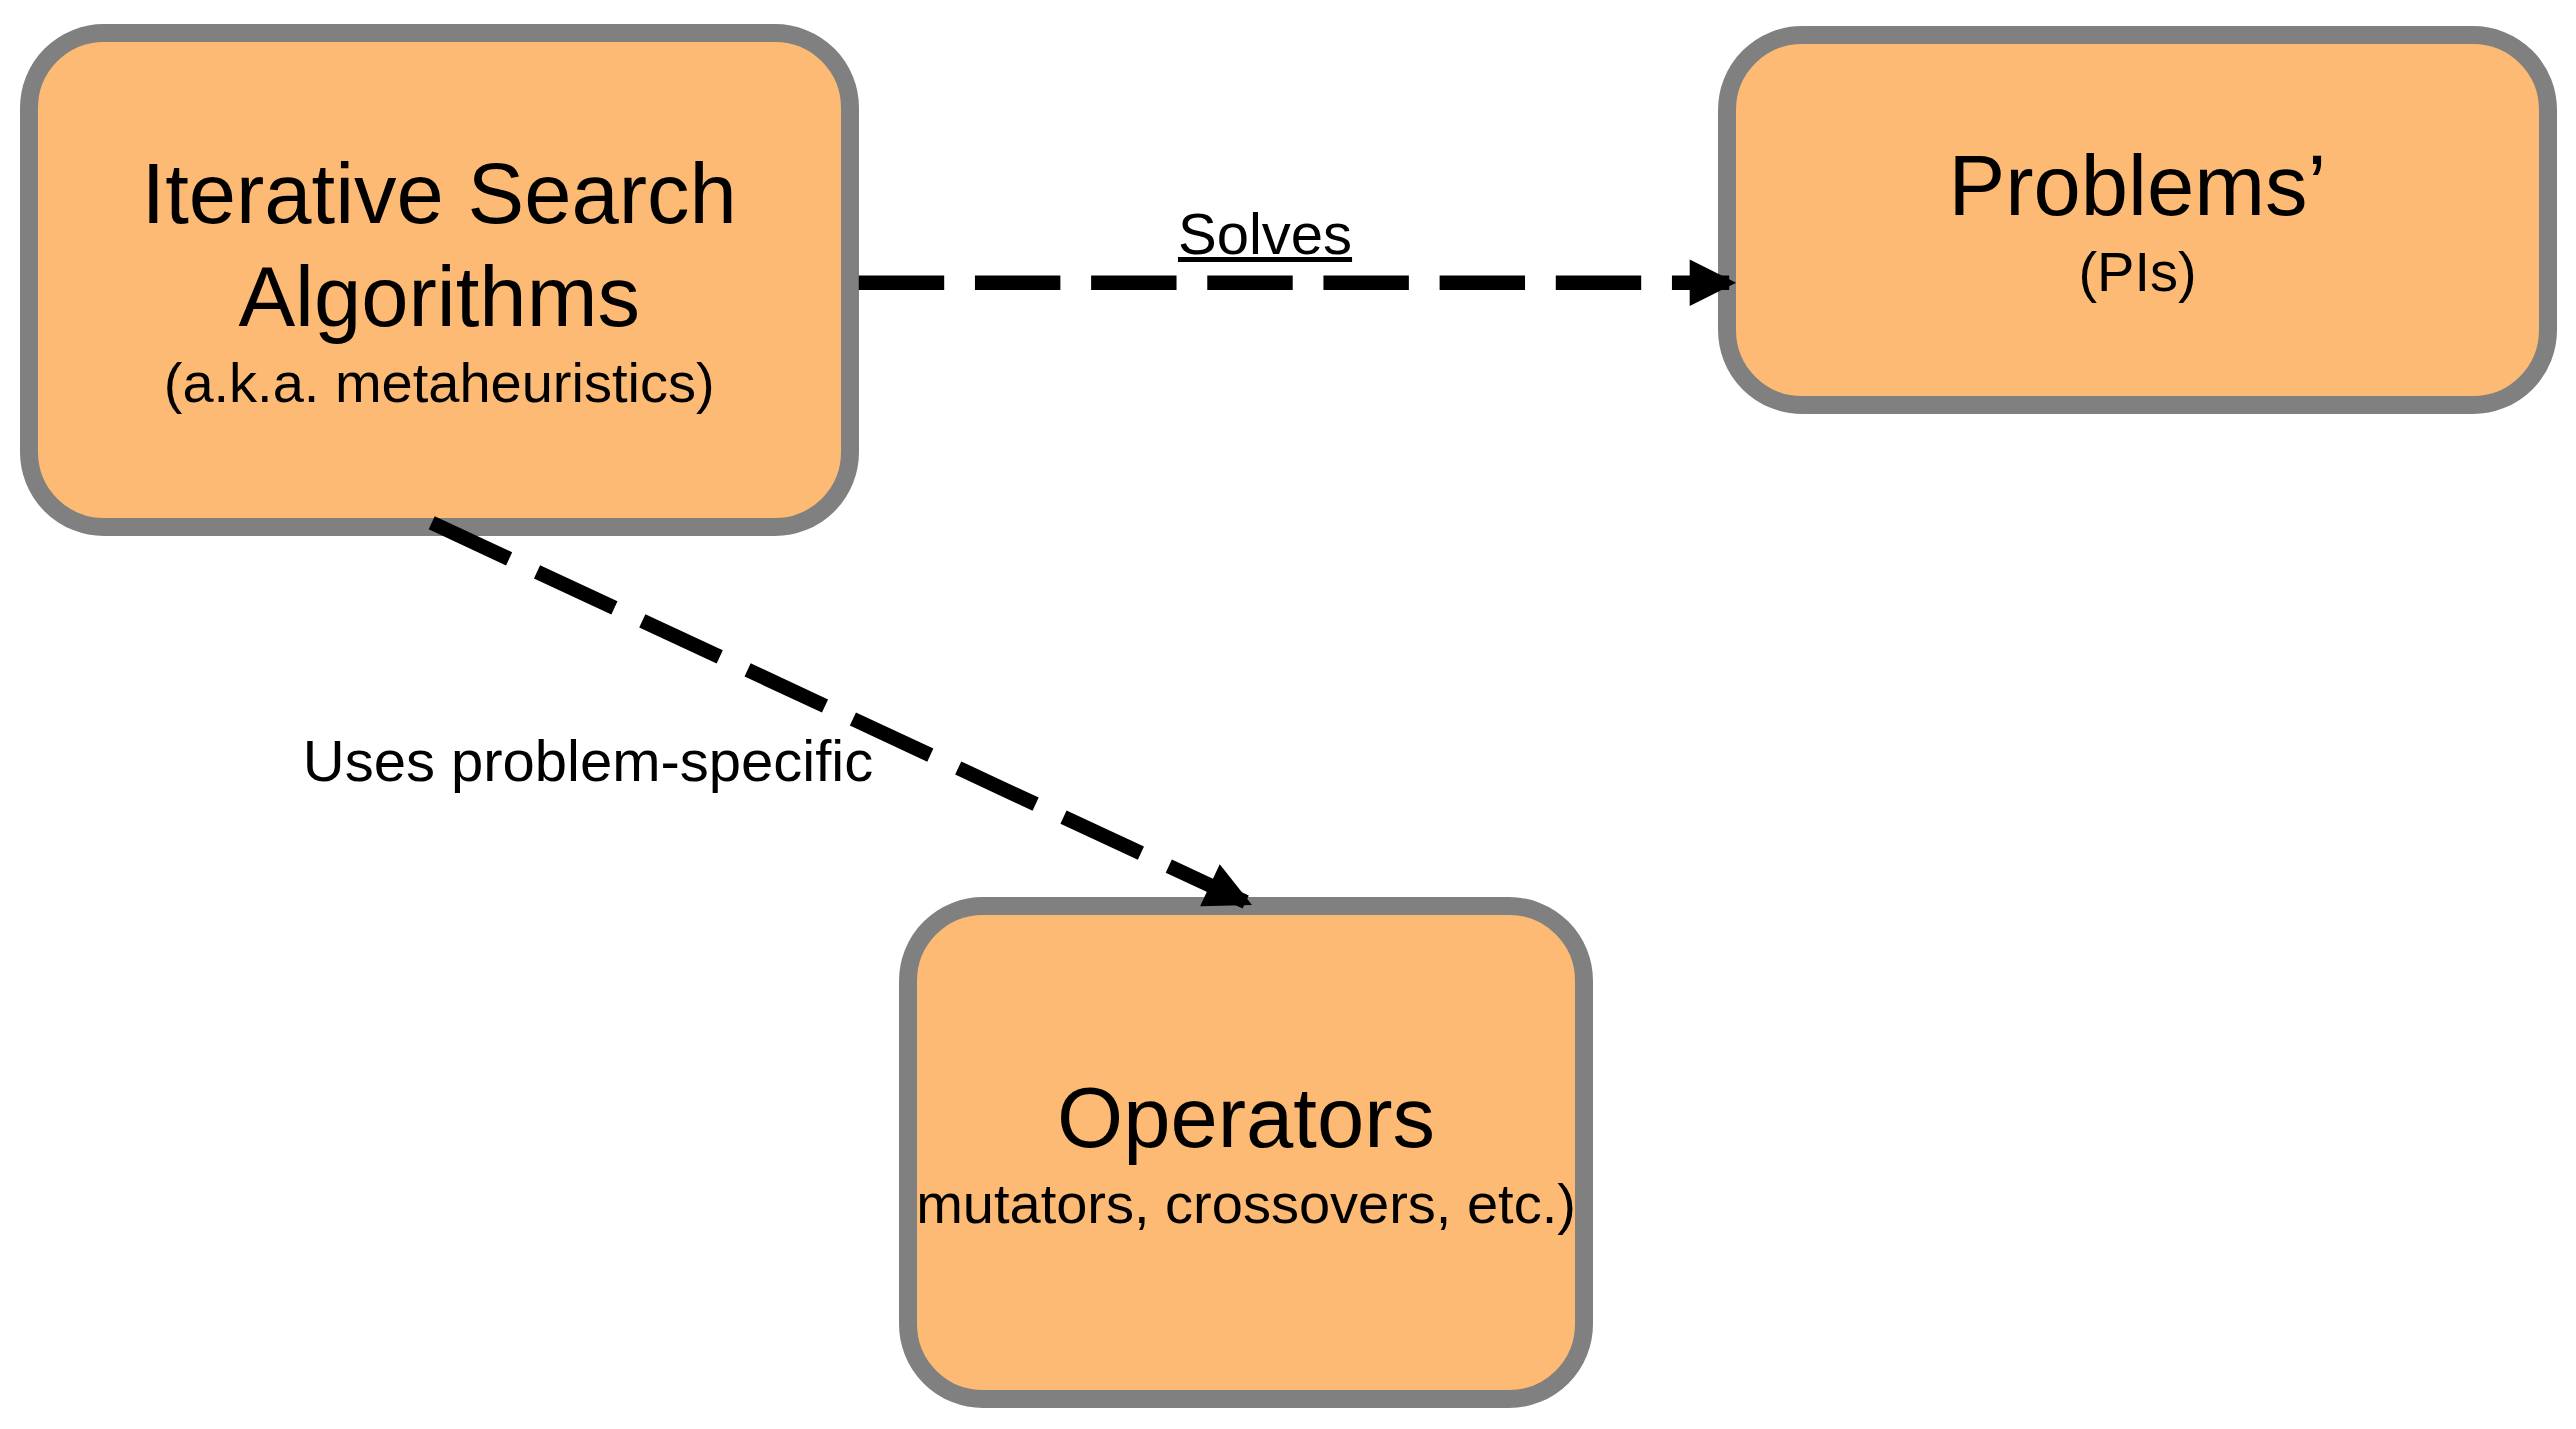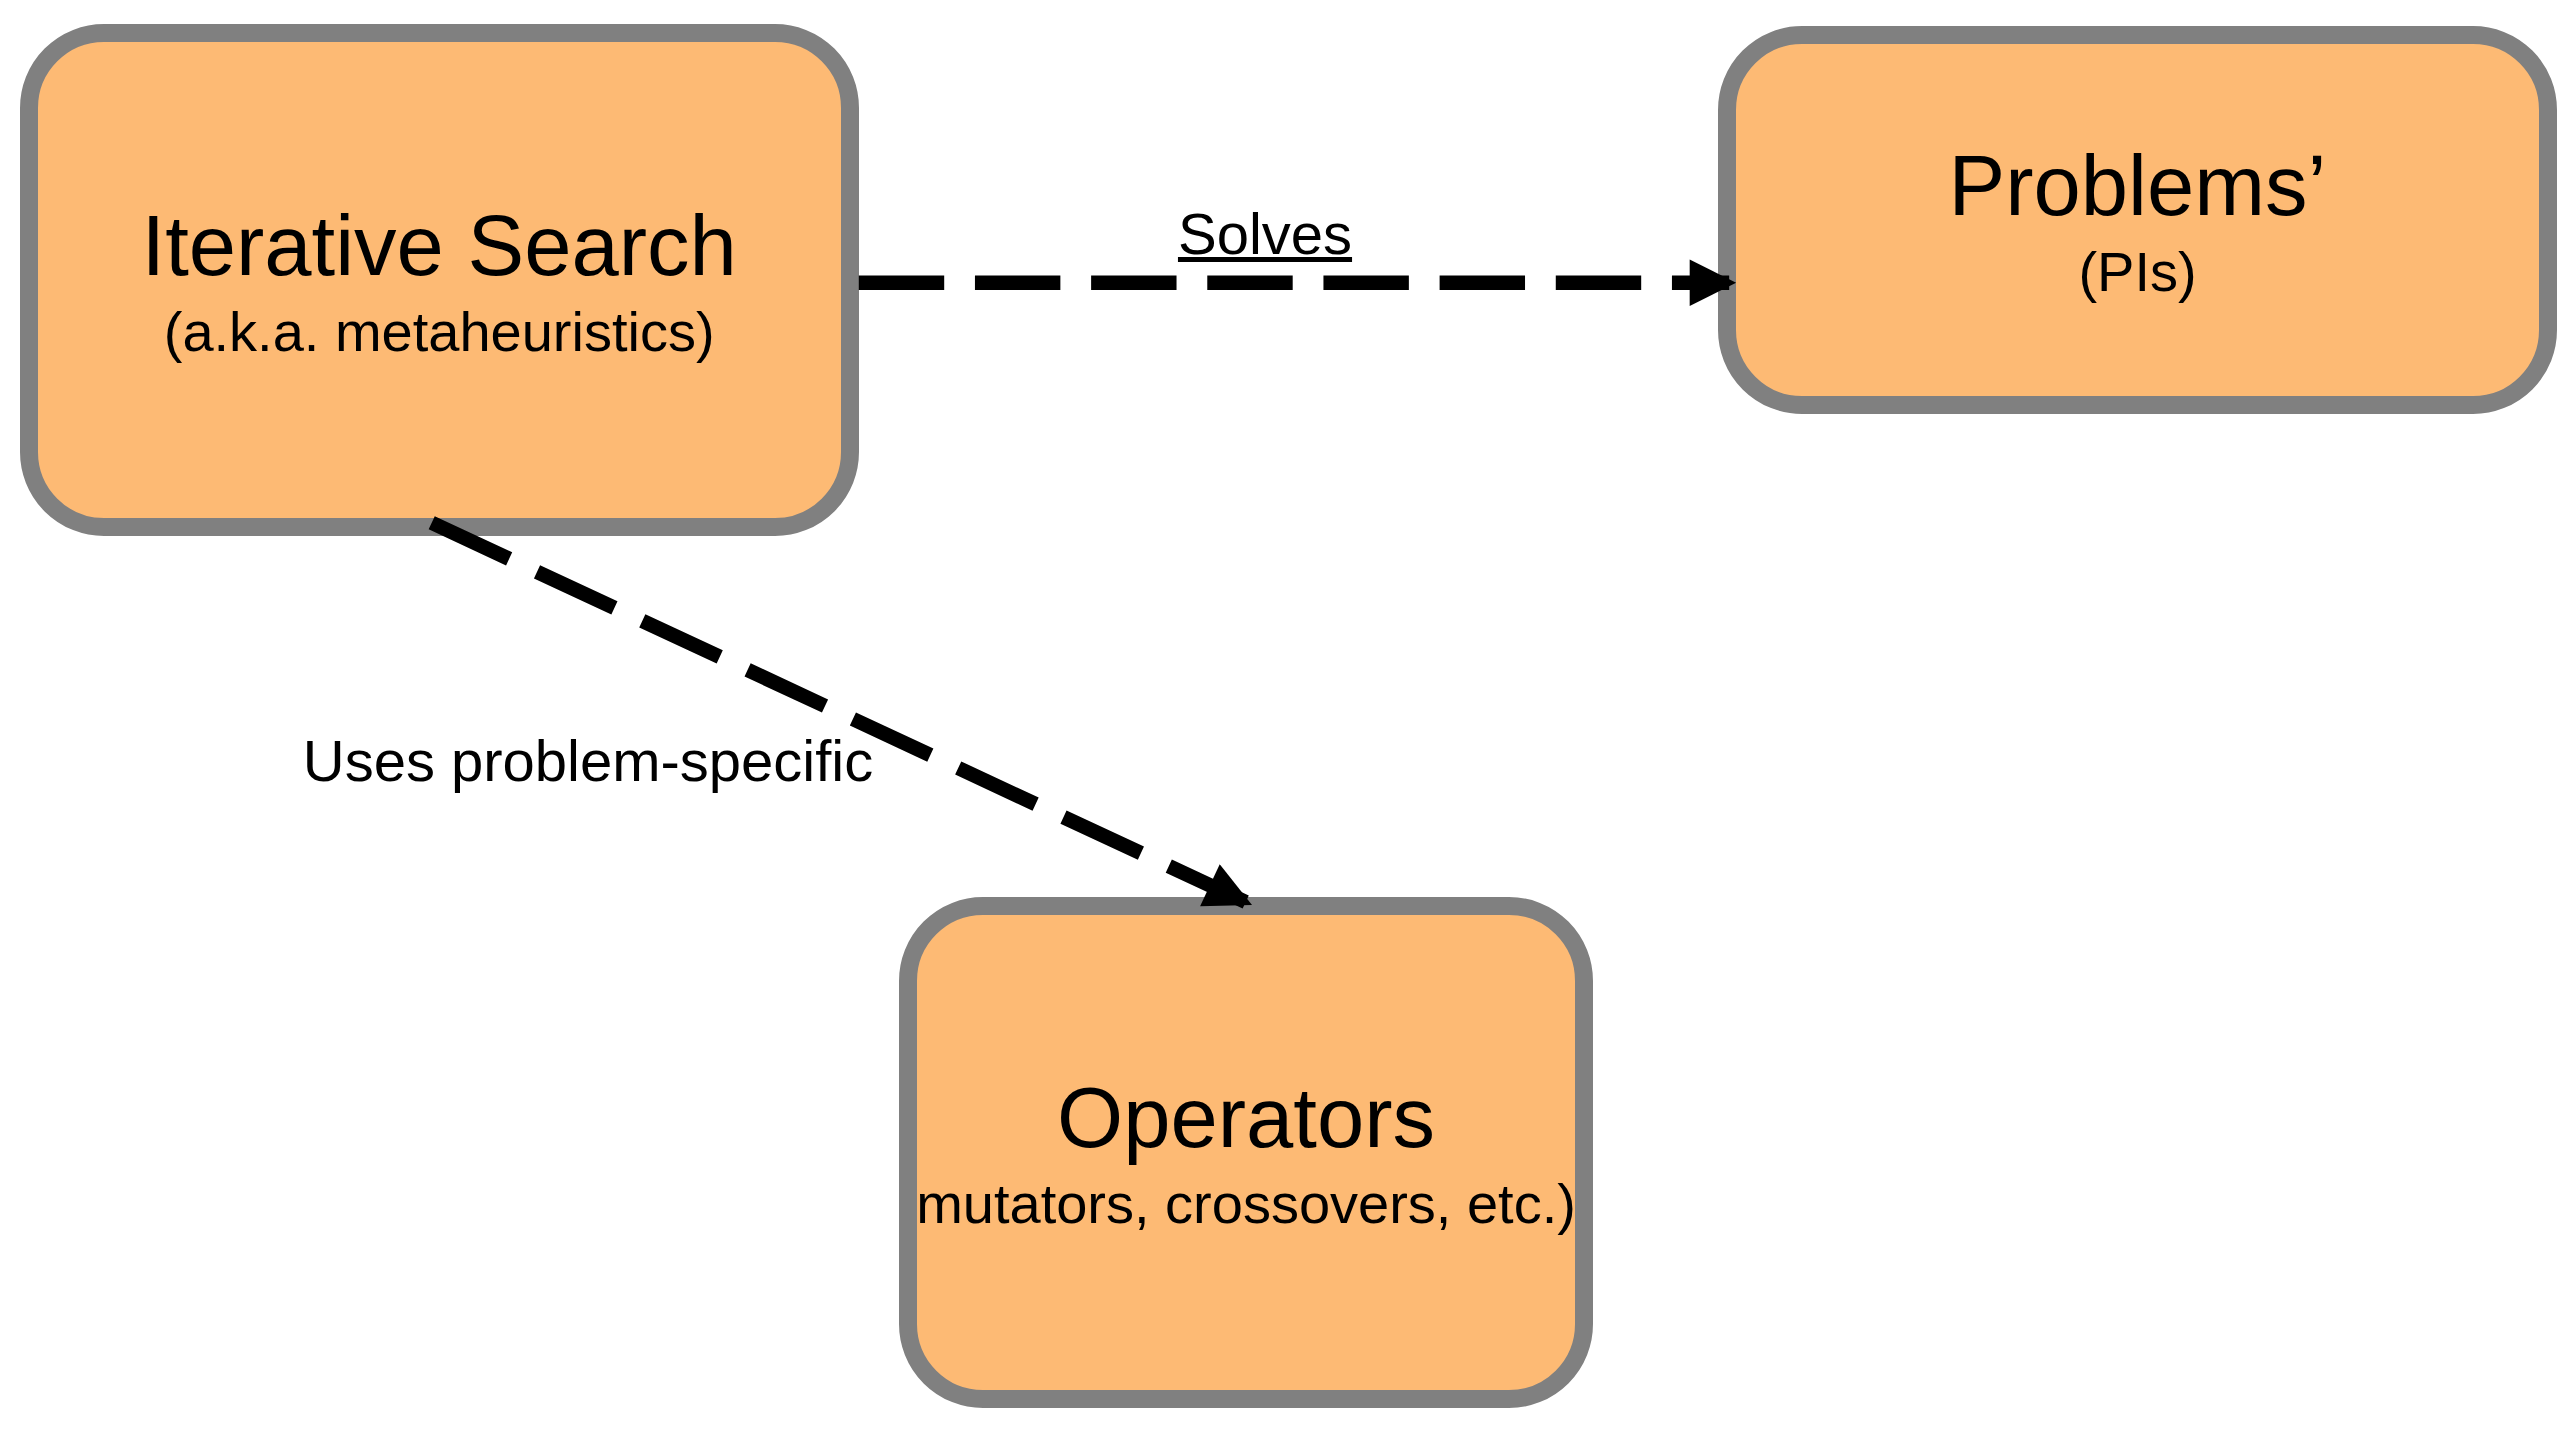--- a/index.html
+++ b/index.html
@@ -62,20 +62,21 @@
     fill: none;
   }
 </style>
 </head>
 <body>
 
 <div class="canvas">
 
   <div class="node" id="node-algorithms">
     <div class="title">Iterative Search</div>
+    <div class="title">Algorithms</div>
     <div class="subtitle">(a.k.a. metaheuristics)</div>
   </div>
 
   <div class="node" id="node-problems">
     <div class="title">Problems’</div>
     <div class="subtitle">(PIs)</div>
   </div>
 
   <div class="node" id="node-operators">
     <div class="title">Operators</div>

